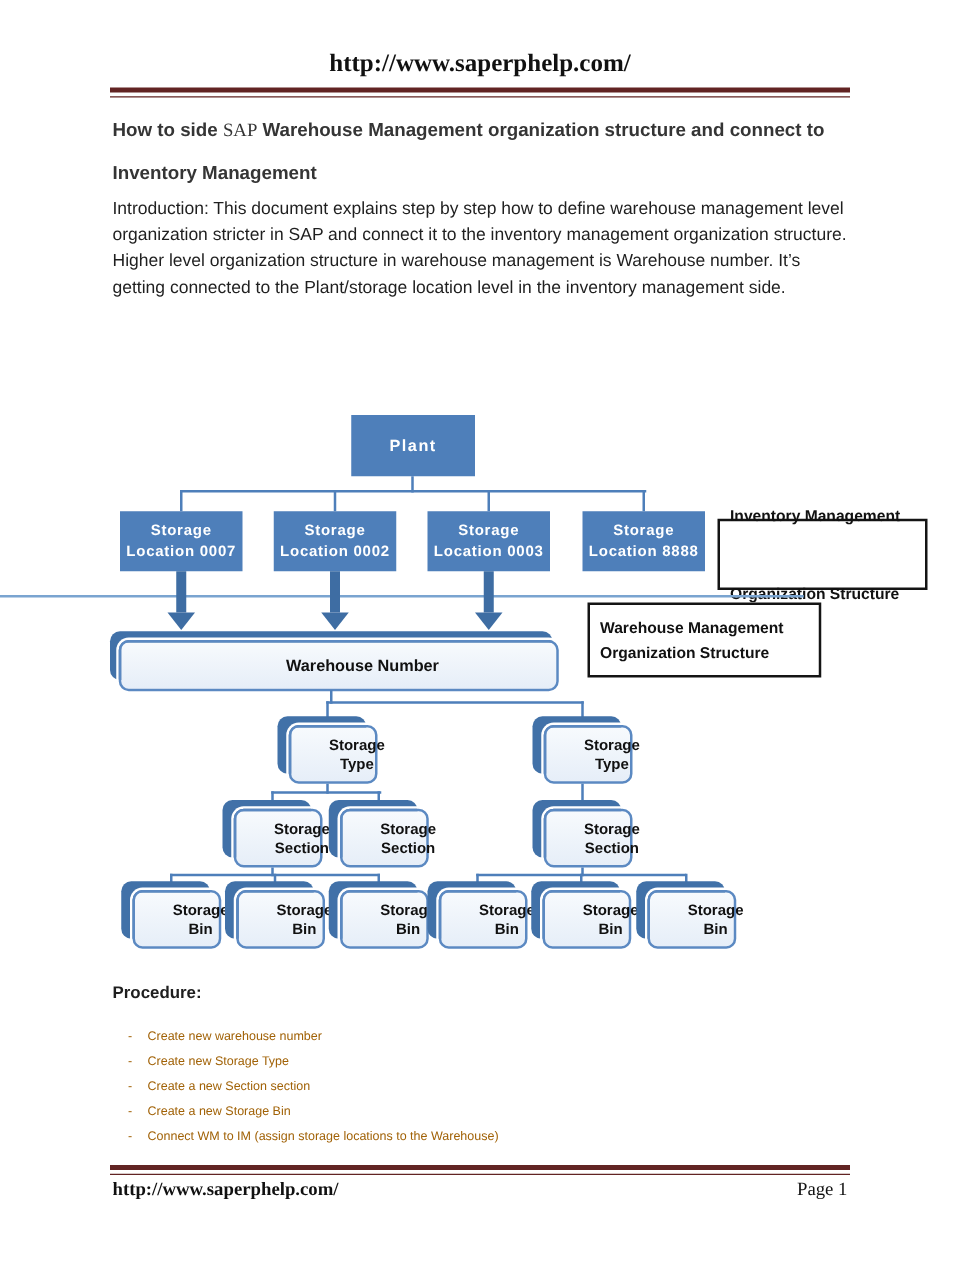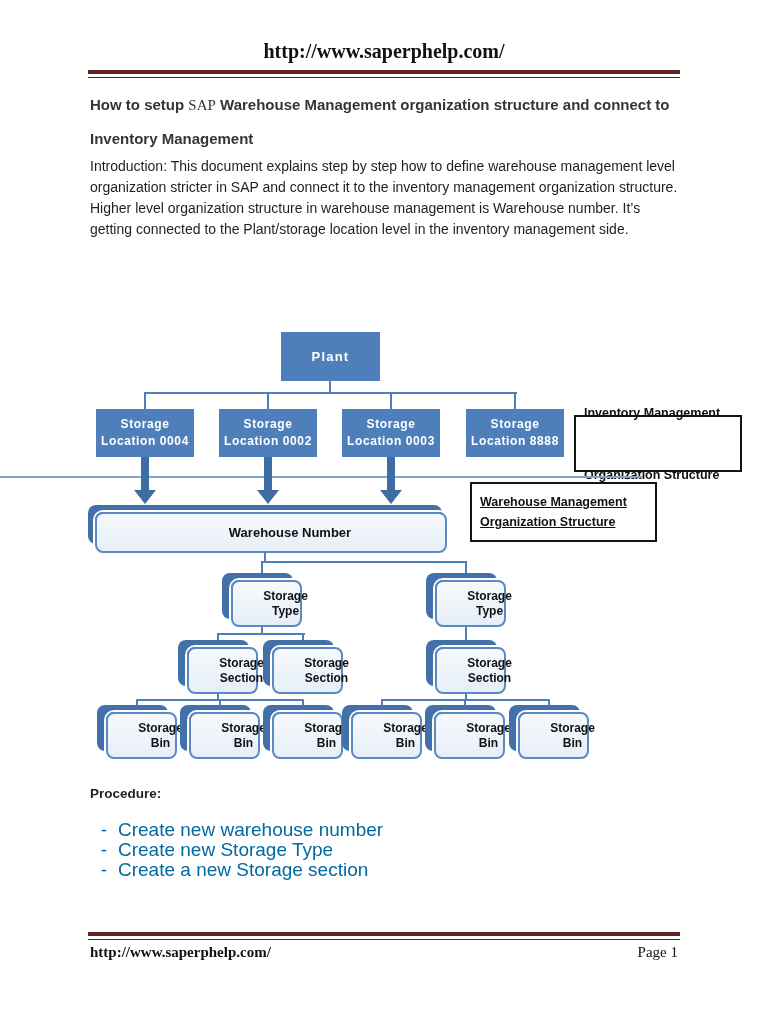--- a/index.html
+++ b/index.html
@@ -29,21 +29,21 @@
   
   .doc-title{
     position:absolute;left:90px;top:88px;width:592px;
     font-size:15px;font-weight:bold;color:#353535;line-height:33px;
   }
   .doc-title .reg{font-weight:normal;font-family:Liberation Serif, serif;}
   .para{position:absolute;left:90px;width:590px;font-size:14px;line-height:21px;color:#1f1f1f;margin:0;}
   .para-intro{top:156px;}
   .para-shown{top:254px;}
   .procedure-heading{position:absolute;left:90px;top:786px;font-size:13.5px;font-weight:bold;color:#1f1f1f;}
-  .procedure-list{position:absolute;left:90px;top:820px;margin:0;padding:0;list-style:none;font-size:19px;color:#0369a1;}
+  .procedure-list{position:absolute;left:90px;top:820px;margin:0;padding:0;list-style:none;font-size:10px;color:#a16207;}
   .procedure-list li{line-height:20px;}
   .procedure-list .dash{display:inline-block;width:28px;text-align:center;}
   
   .diagram{position:absolute;left:0;top:0;width:768px;height:1024px;}
   .cline{position:absolute;background:#4e7fba;}
   .divider{position:absolute;left:0;top:476px;width:643px;height:2px;background:#7aa4d0;}
   .solid{
     position:absolute;background:#4e7fba;color:#fff;font-weight:bold;
     display:flex;flex-direction:column;align-items:center;justify-content:center;
     letter-spacing:0.6px;text-align:center;
@@ -72,40 +72,40 @@
   .arrow-head{width:0;height:0;border-left:11px solid transparent;border-right:11px solid transparent;border-top:14px solid #3e6da3;}
 </style>
 </head>
 <body>
 
 <div class="page">
 
   <div class="header-url">http://www.saperphelp.com/</div>
   <div class="rule header-rule"></div>
 
-  <div class="doc-title"><span>How to setup </span><span class="reg">SAP</span><span> Warehouse Management organization structure and connect to Inventory Management</span></div>
+  <div class="doc-title"><span>How to side </span><span class="reg">SAP</span><span> Warehouse Management organization structure and connect to Inventory Management</span></div>
 
   <p class="para para-intro">Introduction: This document explains step by step how to define warehouse management level organization stricter in SAP and connect it to the inventory management organization structure. Higher level organization structure in warehouse management is Warehouse number. It’s getting connected to the Plant/storage location level in the inventory management side.</p>
 
   <div class="diagram">
 
     <div class="solid plant" style="left:281px;top:332px;width:99px;height:49px;">
       <span class="ln" style="font-size:13px;">Plant</span>
     </div>
 
     <div class="cline" style="left:329px;top:381px;width:2px;height:13px;"></div>
     <div class="cline" style="left:144px;top:392px;width:373px;height:2px;"></div>
     <div class="cline" style="left:144px;top:392px;width:2px;height:17px;"></div>
     <div class="cline" style="left:267px;top:392px;width:2px;height:17px;"></div>
     <div class="cline" style="left:390px;top:392px;width:2px;height:17px;"></div>
     <div class="cline" style="left:514px;top:392px;width:2px;height:17px;"></div>
 
     <div class="solid" style="left:96px;top:409px;width:98px;height:48px;">
       <span class="ln">Storage</span>
-      <span class="ln">Location 0004</span>
+      <span class="ln">Location 0007</span>
     </div>
     <div class="solid" style="left:219px;top:409px;width:98px;height:48px;">
       <span class="ln">Storage</span>
       <span class="ln">Location 0002</span>
     </div>
     <div class="solid" style="left:342px;top:409px;width:98px;height:48px;">
       <span class="ln">Storage</span>
       <span class="ln">Location 0003</span>
     </div>
     <div class="solid" style="left:466px;top:409px;width:98px;height:48px;">
@@ -126,21 +126,21 @@
     </div>
     <div class="arrow" style="left:257px;top:457px;">
       <div class="arrow-shaft"></div>
       <div class="arrow-head"></div>
     </div>
     <div class="arrow" style="left:380px;top:457px;">
       <div class="arrow-shaft"></div>
       <div class="arrow-head"></div>
     </div>
 
-    <div class="label-box" style="left:470px;top:482px;width:175px;height:56px;text-decoration:underline;">
+    <div class="label-box" style="left:470px;top:482px;width:175px;height:56px;">
       <div>Warehouse Management</div>
       <div>Organization Structure</div>
     </div>
 
     <div class="stack stack-wide" style="left:88px;top:505px;">
       <div class="stack-back"></div>
       <div class="stack-front">
         <span>Warehouse Number</span>
       </div>
     </div>
@@ -247,20 +247,22 @@
         <span>Storage</span>
         <span>Bin</span>
       </div>
     </div>
   </div>
 
   <div class="procedure-heading">Procedure:</div>
   <ul class="procedure-list">
     <li><span class="dash">-</span><span>Create new warehouse number</span></li>
     <li><span class="dash">-</span><span>Create new Storage Type</span></li>
-    <li><span class="dash">-</span><span>Create a new Storage section</span></li>
+    <li><span class="dash">-</span><span>Create a new Section section</span></li>
+    <li><span class="dash">-</span><span>Create a new Storage Bin</span></li>
+    <li><span class="dash">-</span><span>Connect WM to IM (assign storage locations to the Warehouse)</span></li>
   </ul>
 
   <div class="rule footer-rule"></div>
   <div class="footer-url">http://www.saperphelp.com/</div>
   <div class="footer-page">Page 1</div>
 
 </div>
 
 </body></html>

